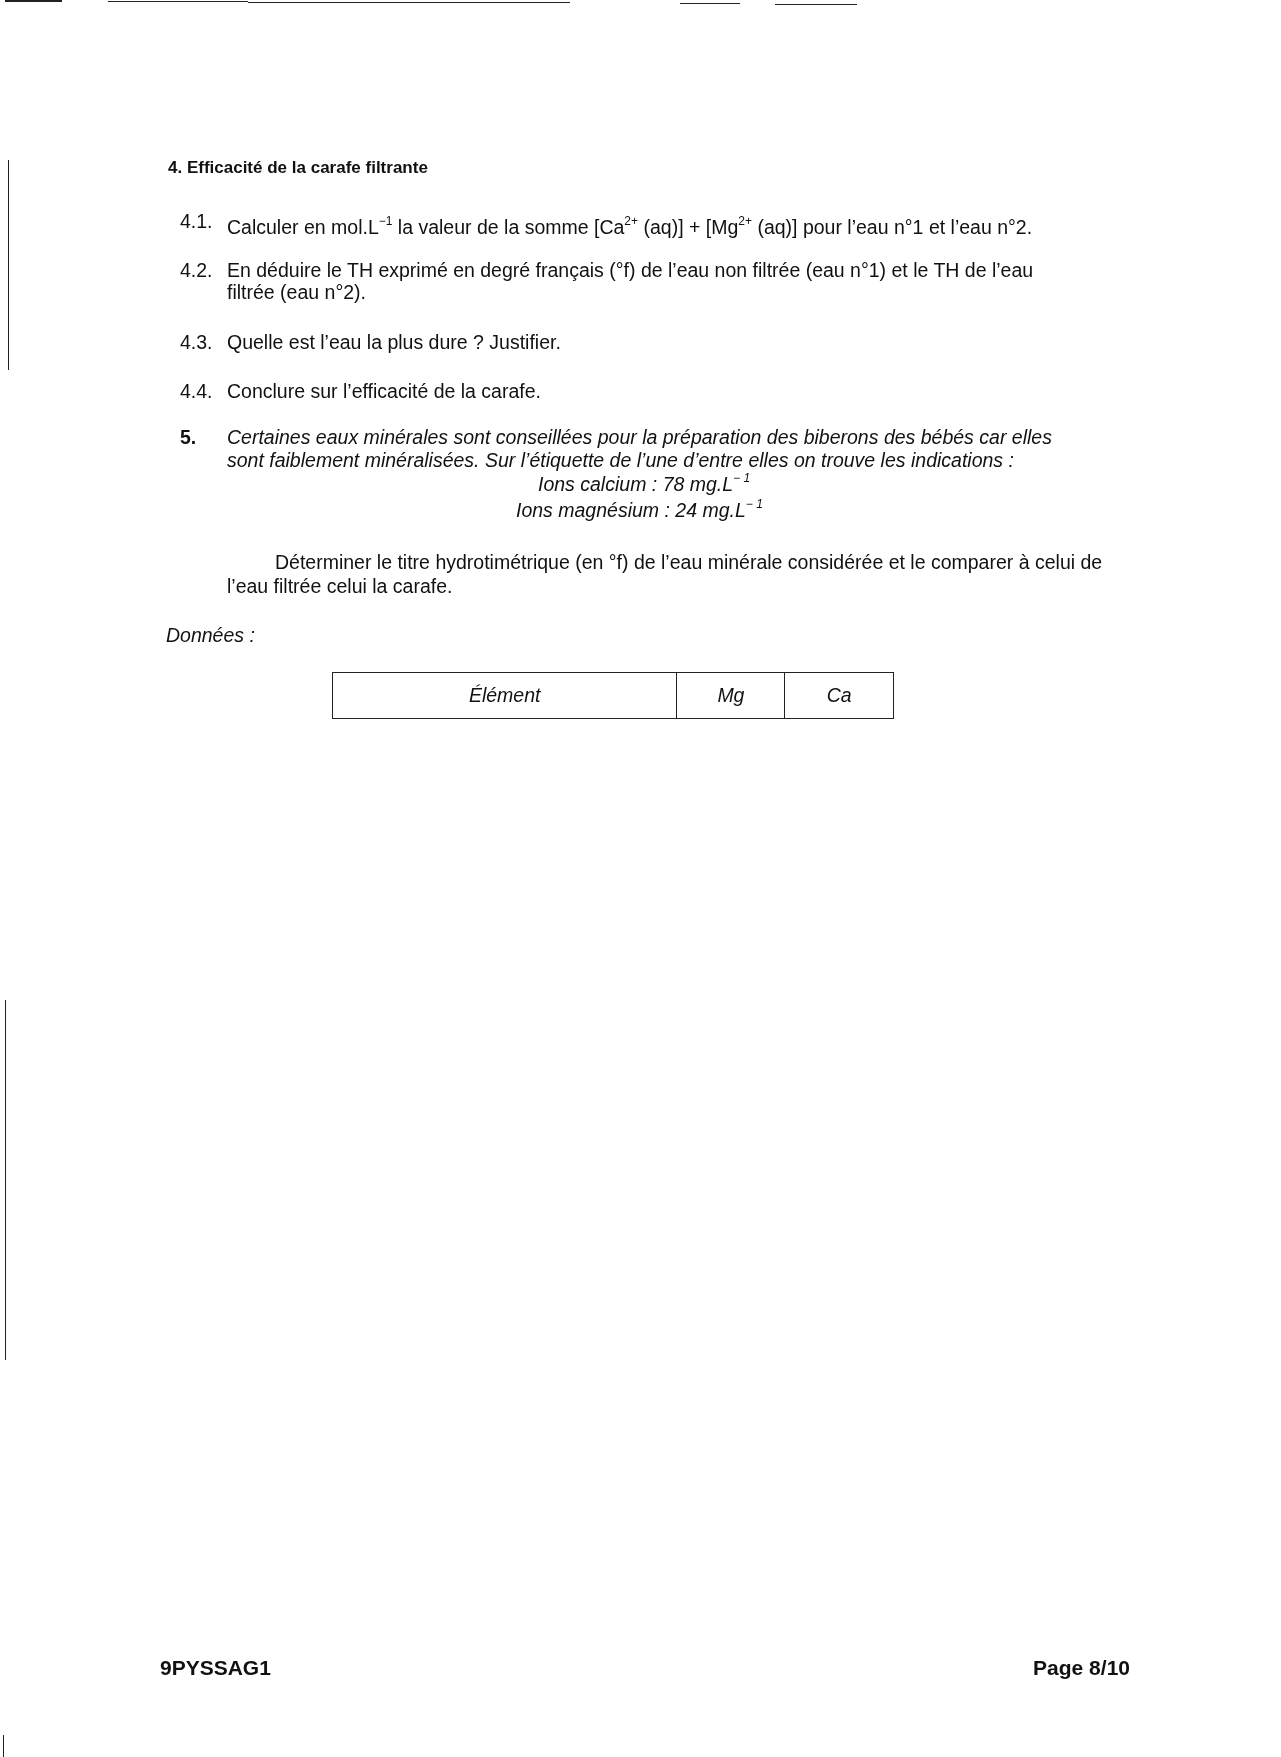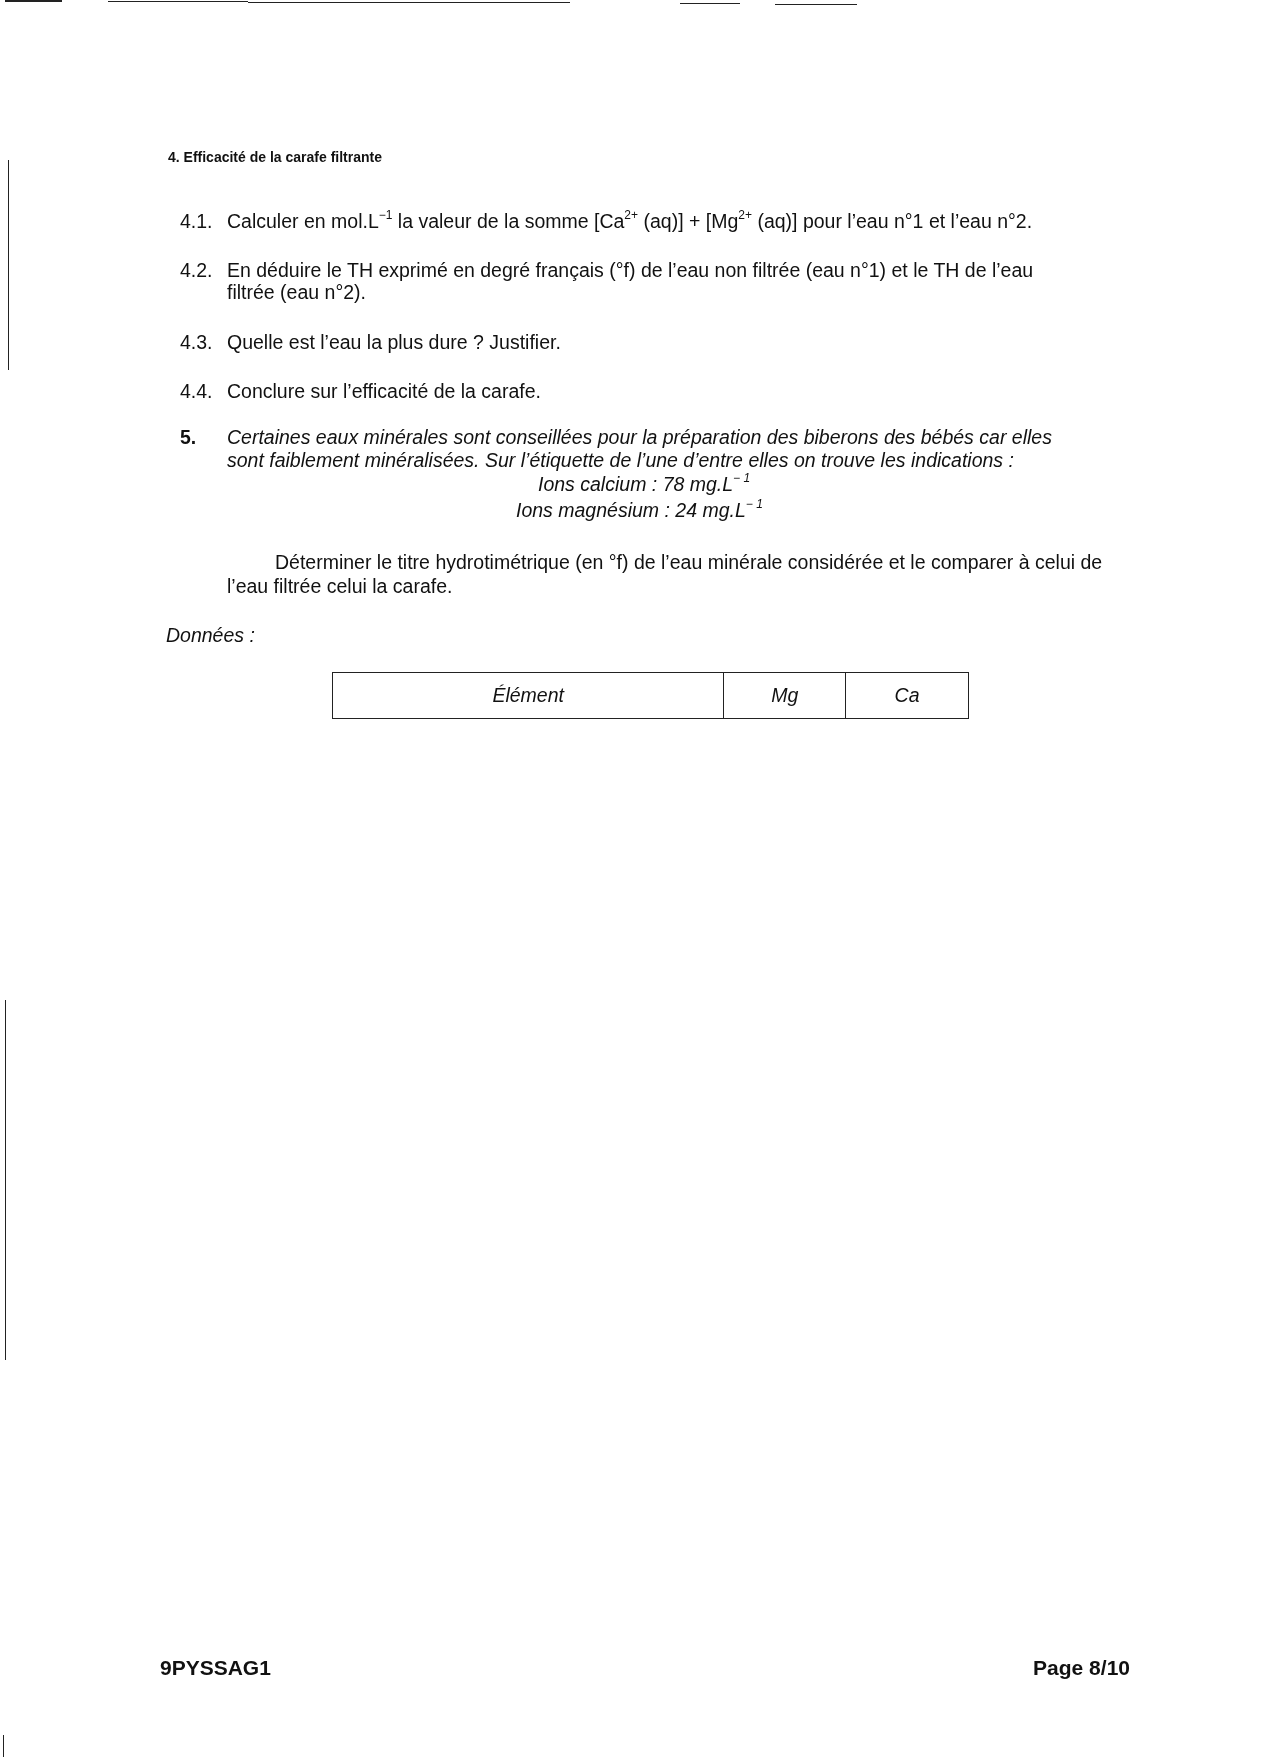--- a/index.html
+++ b/index.html
@@ -9,47 +9,47 @@
       font-family: "Liberation Sans", sans-serif; font-size: 19.5px;
     }
     .abs { position: absolute; white-space: nowrap; }
     .bold { font-weight: bold; }
     .ital { font-style: italic; }
     sup { font-size: 12px; vertical-align: 0; position: relative; top: -9px; }
     .num { position: absolute; left: 180px; }
     .txt { position: absolute; left: 227px; }
     .scanline { position: absolute; background: #222; }
     table.data {
-      position: absolute; left: 332px; top: 672px; width: 637px;
+      position: absolute; left: 332px; top: 672px; width: 562px;
       border-collapse: collapse; font-style: italic; font-size: 19.5px;
     }
     table.data td {
       border: 1.5px solid #222; text-align: center; height: 45px; padding: 0;
     }
     .footer { position: absolute; top: 1656px; font-weight: bold; font-size: 21px; }
   </style>
 </head>
 <body>
 
 <div class="scanline" style="left:5px;top:0;width:57px;height:2px;"></div>
 <div class="scanline" style="left:108px;top:1px;width:140px;height:1px;"></div>
 <div class="scanline" style="left:248px;top:2px;width:322px;height:1px;"></div>
 <div class="scanline" style="left:680px;top:3px;width:60px;height:1px;"></div>
 <div class="scanline" style="left:775px;top:4px;width:82px;height:1px;"></div>
 <div class="scanline" style="left:8px;top:160px;width:1px;height:210px;"></div>
 <div class="scanline" style="left:5px;top:1000px;width:1px;height:360px;"></div>
 <div class="scanline" style="left:3px;top:1735px;width:1px;height:22px;"></div>
 
-<div class="abs bold" style="left:168px;top:149px;font-size:14px;">
+<div class="abs bold" style="left:168px;top:158px;font-size:17px;">
   <span>4. Efficacité de la carafe filtrante</span>
 </div>
 
 <div>
   <span class="num abs" style="top:210px;">4.1.</span>
-  <span class="txt abs" style="top:210px;">
+  <span class="txt abs" style="top:216px;">
     <span>Calculer en mol.L</span><sup>−1</sup><span> la valeur de la somme [Ca</span><sup>2+</sup><span> (aq)] + [Mg</span><sup>2+</sup><span> (aq)] pour l’eau n°1 et l’eau n°2.</span>
   </span>
 </div>
 
 <div>
   <span class="num abs" style="top:259px;">4.2.</span>
   <span class="txt abs" style="top:259px;">En déduire le TH exprimé en degré français (°f) de l’eau non filtrée (eau n°1) et le TH de l’eau</span>
   <span class="txt abs" style="top:281px;">filtrée (eau n°2).</span>
 </div>
 

